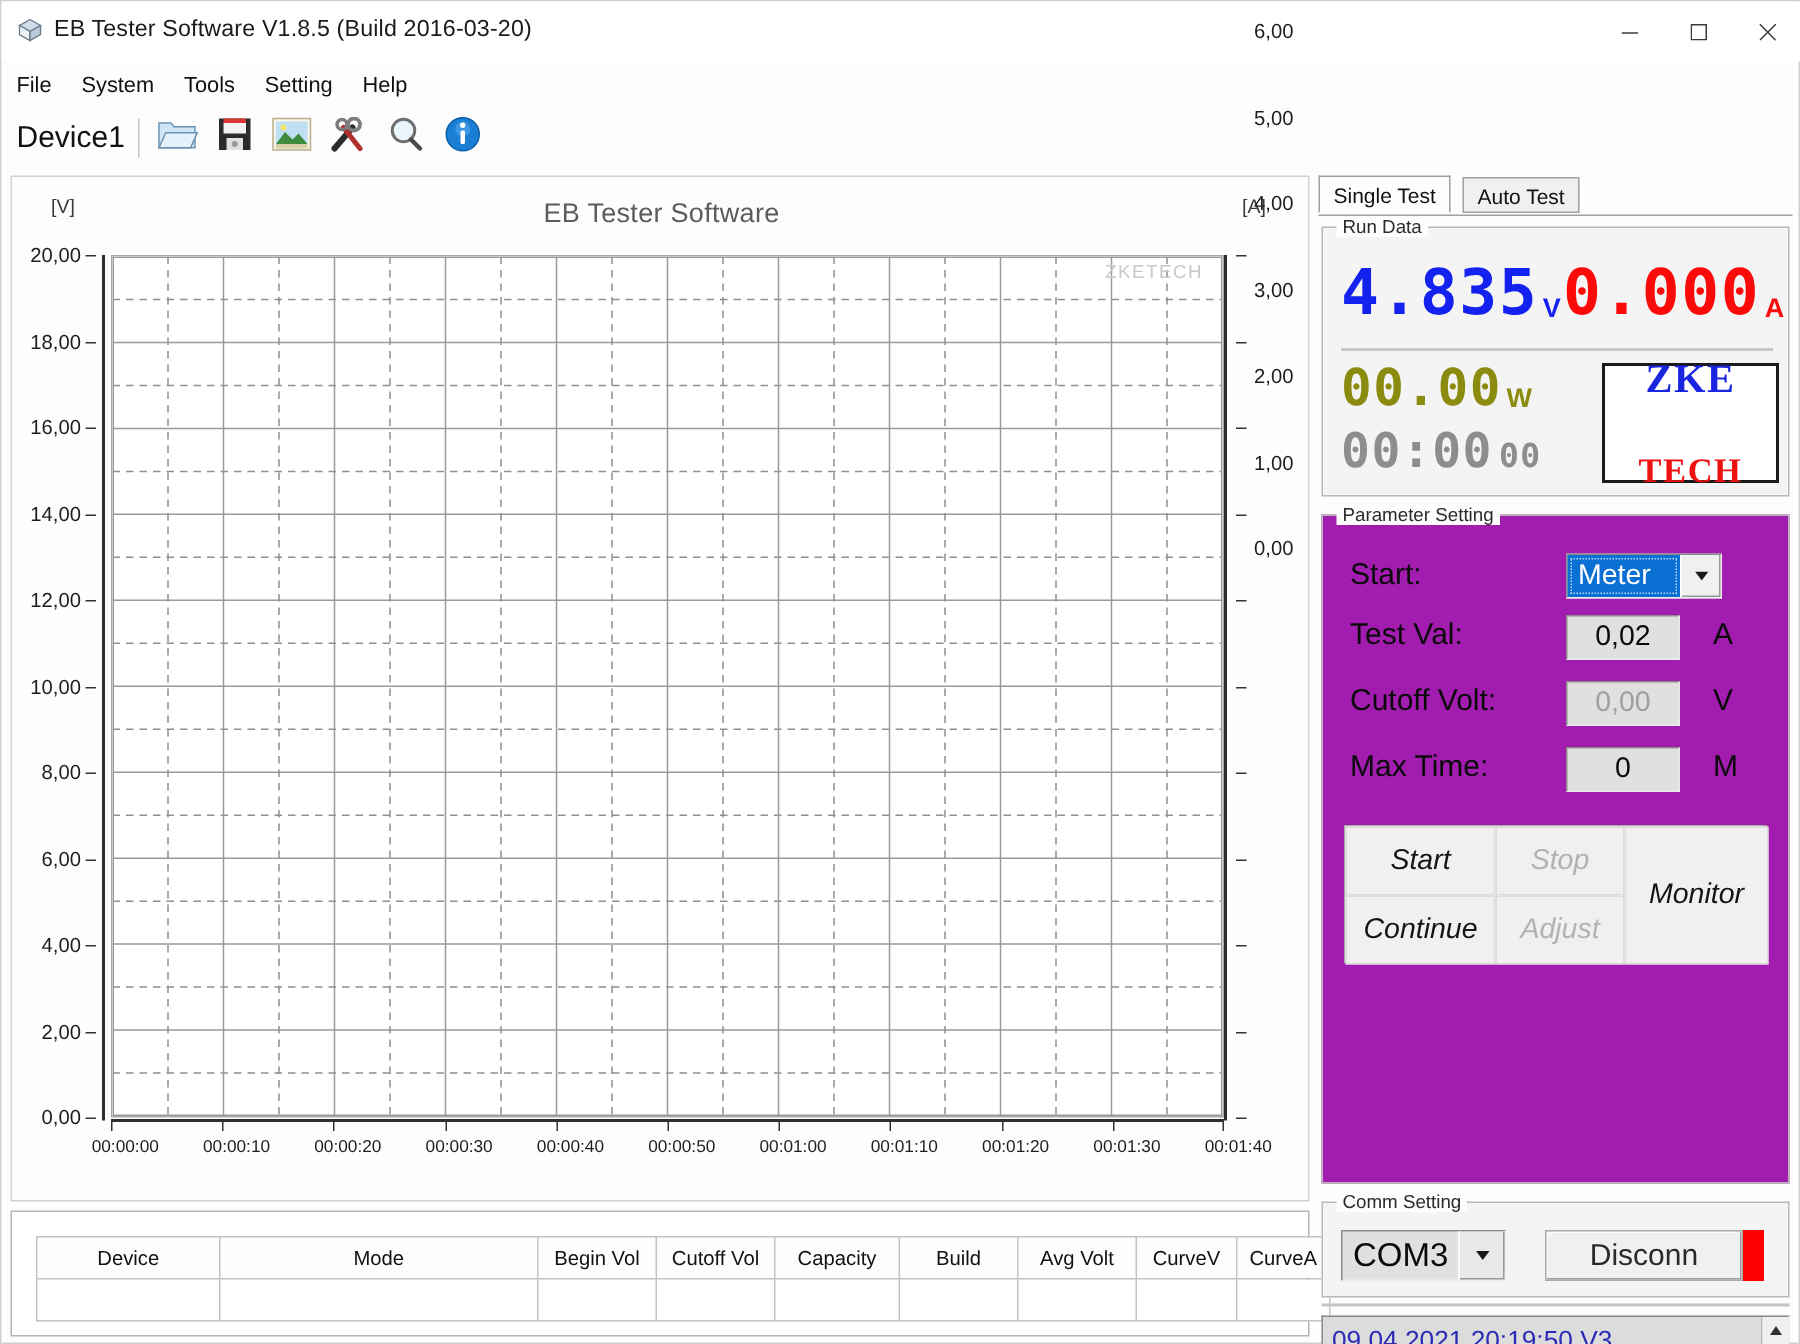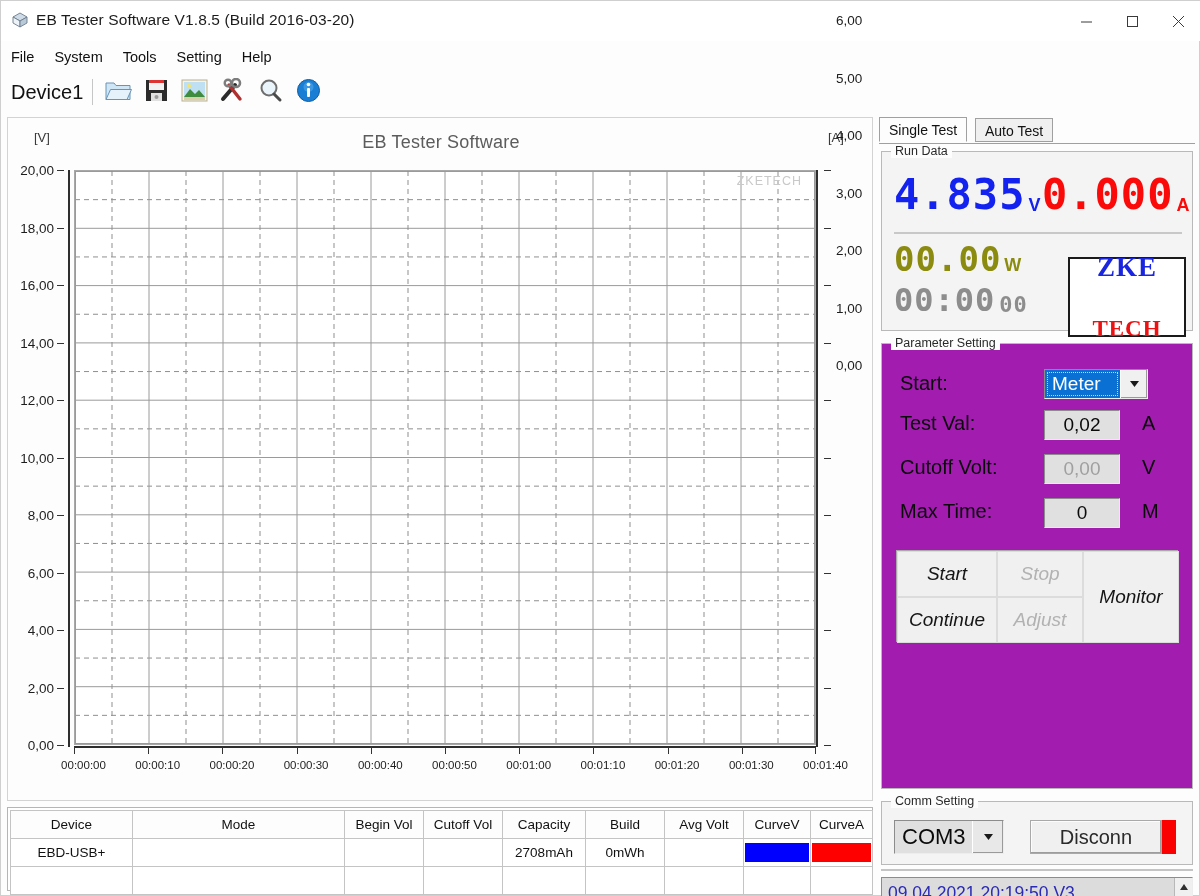--- a/index.html
+++ b/index.html
@@ -41,21 +41,21 @@
   .ytickwrap-r{position:absolute;left:816px;top:52px;width:56px;height:575px;}
   .ytick.right{left:0;right:auto;text-align:left;}
   .ytickmark{position:absolute;width:7px;height:1px;background:#333;}
   .axis-spine{position:absolute;width:2px;background:#2e2e2e;}
   .xtickwrap{position:absolute;left:66px;top:629px;width:742px;height:40px;}
   .xtick{position:absolute;top:12px;transform:translateX(-50%);font-size:11.5px;color:#1d1d1d;white-space:nowrap;padding-left:19px;}
   .xtickmark{position:absolute;top:0;width:1px;height:7px;background:#333;}
   .xspine{position:absolute;left:66px;top:628px;width:742px;height:2px;background:#2e2e2e;}
 
   
-  .table-panel{position:absolute;left:6px;top:806px;width:866px;height:84px;background:#fff;border:1px solid #b5b5b5;box-sizing:border-box;padding:2px;}
+  .table-panel{position:absolute;left:6px;top:806px;width:866px;height:84px;background:#fff;border:1px solid #b5b5b5;box-sizing:border-box;padding:16px;}
   table.grid{border-collapse:collapse;width:100%;table-layout:fixed;font-size:13.5px;color:#111;}
   table.grid th{font-weight:normal;border:1px solid #c4c4c4;height:25px;background:#fdfdfd;overflow:hidden;white-space:nowrap;}
   table.grid td{border:1px solid #c4c4c4;height:25px;text-align:center;overflow:hidden;white-space:nowrap;background:#fff;}
   .swatch{display:block;width:100%;height:19px;}
 
   
   .right{position:absolute;left:878px;top:116px;width:316px;height:774px;}
   .tabs{position:relative;height:26px;border-bottom:1px solid #a0a0a0;}
   .tab{position:absolute;top:0;height:25px;line-height:25px;padding:0 9px;font-size:14px;color:#111;box-sizing:border-box;}
   .tab.active{background:#fdfdfd;border:1px solid #a0a0a0;border-bottom:1px solid #fdfdfd;left:0;z-index:2;font-weight:400;}
@@ -371,35 +371,20 @@
           <th>Cutoff Vol</th>
           <th>Capacity</th>
           <th>Build</th>
           <th>Avg Volt</th>
           <th>CurveV</th>
           <th>CurveA</th>
         </tr>
       </thead>
       <tbody>
         <tr>
-          <td>EBD-USB+</td>
-          <td></td>
-          <td></td>
-          <td></td>
-          <td>2708mAh</td>
-          <td>0mWh</td>
-          <td></td>
-          <td>
-              <span class="swatch" id="sw-v" style="background: rgb(0, 0, 255);"></span>
-            </td>
-          <td>
-              <span class="swatch" id="sw-a" style="background: rgb(255, 0, 0);"></span>
-            </td>
-        </tr>
-        <tr>
           <td></td>
           <td></td>
           <td></td>
           <td></td>
           <td></td>
           <td></td>
           <td></td>
           <td></td>
           <td></td>
         </tr>
@@ -431,21 +416,21 @@
       <div class="seg-row" style="left:12px;top:90px;">
         <span class="seg seg-w">00.00</span>
         <span class="unit unit-w">W</span>
       </div>
 
       <div class="seg-row" style="left:12px;top:132px;align-items:flex-end;">
         <span class="seg seg-t">00:00</span>
         <span class="seg seg-t-small" style="margin-left:4px;">00</span>
       </div>
 
-      <div class="logo" style="left:186px;top:105px;width:114px;height:76px;gap:36px;">
+      <div class="logo" style="left:186px;top:90px;width:114px;height:76px;gap:36px;">
         <span class="zke">ZKE</span>
         <span class="tech">TECH</span>
       </div>
     </div>
 
     <div class="group params">
       <span class="group-title">Parameter Setting</span>
 
       <div class="pr" style="left:18px;top:28px;">
         <span class="plabel">Start:</span>

